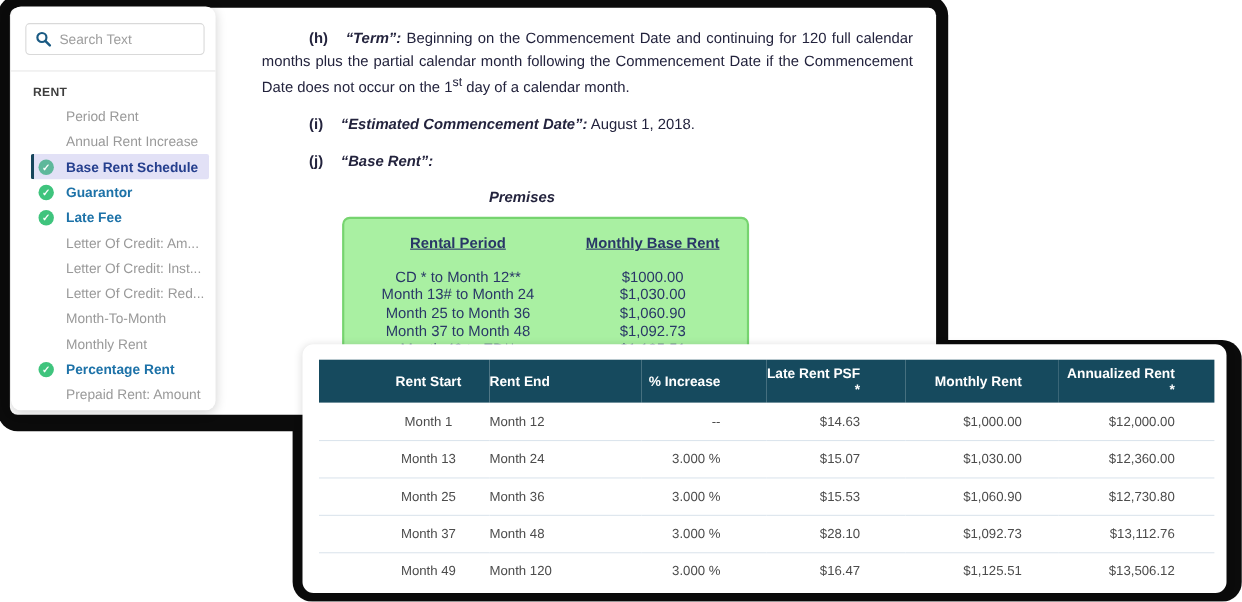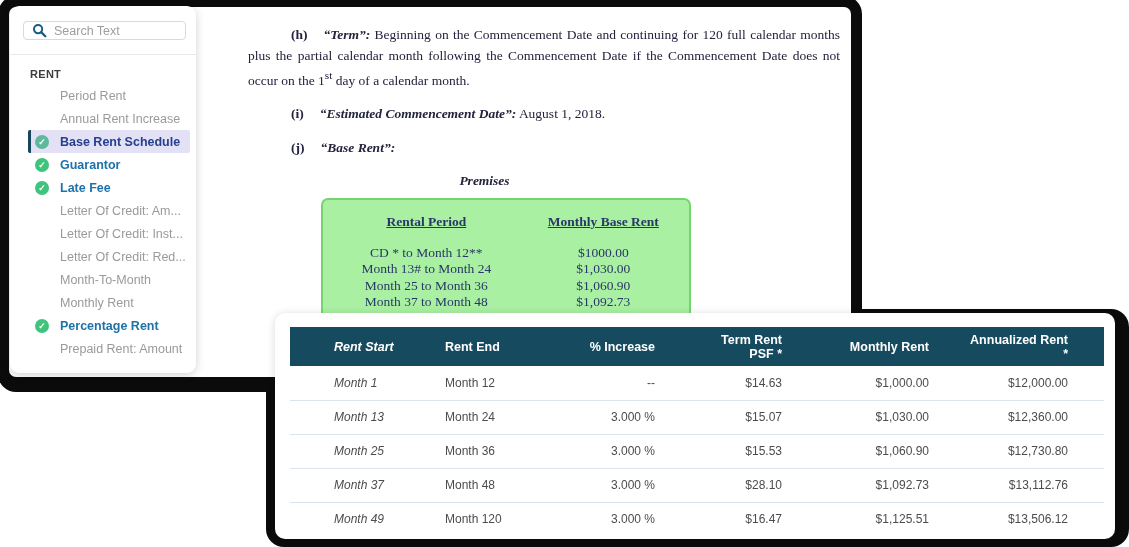--- a/index.html
+++ b/index.html
@@ -8,43 +8,43 @@
   #stage { position:relative; width:1129px; height:547px; overflow:hidden; background:#ffffff; }
 
   
   .bottom-frame { position:absolute; left:266px; top:309px; width:863px; height:238px;
     background:#0b0b0b; border-radius:18px; z-index:1; }
 
   
   .doc-frame { position:absolute; left:-2px; top:-4px; width:864px; height:396px;
     background:#0b0b0b; border-radius:18px; padding:11px 11px 15px 11px; z-index:2; }
   .doc-page { width:100%; height:100%; background:#ffffff; border-radius:7px; overflow:hidden; position:relative; }
-  .doc-content { position:absolute; left:239px; top:18px; width:592px;
-    font-family:Liberation Serif, serif; color:#23233d; font-size:13.5px; line-height:1.55; }
+  .doc-content { position:absolute; left:229px; top:18px; width:592px;
+    font-family:Liberation Sans, sans-serif; color:#23233d; font-size:13.5px; line-height:1.55; }
   .doc-para { text-align:justify; }
   .doc-para .plabel { display:inline-block; margin-left:43px; margin-right:16px; font-weight:bold; }
   .bi { font-weight:bold; font-style:italic; }
   .doc-line { margin-top:13px; }
   .doc-line .plabel { display:inline-block; margin-left:43px; margin-right:16px; font-weight:bold; }
   .premises-title { margin-top:12px; width:473px; text-align:center; font-weight:bold; font-style:italic; }
   .green-box { margin-top:6px; margin-left:73px; width:370px; background:#a9f0a2;
     border:2px solid #76d46f; border-radius:7px; padding:12px 6px 16px 6px; color:#293767; }
   .green-head { display:flex; font-weight:bold; margin-bottom:12px; }
   .green-head .gh1 { width:55%; text-align:center; text-decoration:underline; }
   .green-head .gh2 { width:45%; text-align:center; text-decoration:underline; }
   .green-row { display:flex; line-height:1.22; }
   .green-row .gc1 { width:55%; text-align:center; }
   .green-row .gc2 { width:45%; text-align:center; }
   .footnotes { margin-top:9px; margin-left:43px; font-size:11.5px; font-weight:bold; font-style:italic; }
   .footnotes .fn2 { margin-left:38px; }
 
   
   .sidebar { position:absolute; left:10px; top:6px; width:186px; height:367px; background:#ffffff;
     border-radius:9px; box-shadow:0 2px 10px rgba(0,0,0,0.18); z-index:3; overflow:hidden; }
-  .search-box { margin:15px 10px 0 13px; height:19px; border:1px solid #d9d9d9; border-radius:4px;
+  .search-box { margin:15px 10px 0 13px; height:29px; border:1px solid #d9d9d9; border-radius:4px;
     display:flex; align-items:center; padding:0 8px; background:#fff; }
   .search-box svg { flex:0 0 auto; }
   .search-box input { border:none; outline:none; width:100%; margin-left:7px; font-size:12.5px;
     font-family:"Liberation Sans", sans-serif; color:#444; }
   .search-box input::placeholder { color:#9e9e9e; }
   .sb-divider { margin-top:14px; height:1px; background:#e8e8e8; width:100%; }
   .section-label { margin:13px 0 4px 20px; font-size:11px; font-weight:bold; color:#3d3d3d; letter-spacing:0.3px; }
   .sb-list { margin-top:4px; }
   .sb-item { position:relative; height:23px; display:flex; align-items:center; font-size:12.5px;
     cursor:pointer; padding-left:50px; color:#9a9a9a; }
@@ -60,21 +60,21 @@
 
   
   .table-card { position:absolute; left:275px; top:313px; width:840px; height:226px; background:#ffffff;
     border-radius:10px; box-shadow:0 1px 8px rgba(0,0,0,0.15); z-index:4; padding:14px 11px 0 15px; }
   table.rent { width:814px; border-collapse:collapse; table-layout:fixed; }
   table.rent col:nth-child(1){ width:155px; } table.rent col:nth-child(2){ width:138px; }
   table.rent col:nth-child(3){ width:114px; } table.rent col:nth-child(4){ width:126px; }
   table.rent col:nth-child(5){ width:139px; } table.rent col:nth-child(6){ width:142px; }
   table.rent thead th { background:#164a5e; color:#ffffff; font-size:12.5px; font-weight:bold;
     height:39px; text-align:left; padding:0; }
-  table.rent th:nth-child(1), table.rent td:nth-child(1) { padding-left:44px; text-align:left;font-style:italic; }
+  table.rent th:nth-child(1), table.rent td:nth-child(1) { padding-left:44px; text-align:center; }
   table.rent th:nth-child(2), table.rent td:nth-child(2) { text-align:left; }
   table.rent th:nth-child(3), table.rent td:nth-child(3) { text-align:right; padding-right:42px; }
   table.rent th:nth-child(4), table.rent td:nth-child(4) { text-align:right; padding-right:41px; }
   table.rent th:nth-child(5), table.rent td:nth-child(5) { text-align:right; padding-right:33px; }
   table.rent th:nth-child(6), table.rent td:nth-child(6) { text-align:right; padding-right:36px; }
   table.rent tbody td { font-size:12px; color:#4c4c4c; height:34px; border-bottom:1px solid #dce5ed; }
   table.rent tbody tr:last-child td { border-bottom:none; }
 </style>
 </head>
 <body>
@@ -203,21 +203,21 @@
           <col>
           <col>
           <col>
           <col>
         </colgroup>
       <thead>
         <tr>
           <th>Rent Start</th>
           <th>Rent End</th>
           <th>% Increase</th>
-          <th>Term Rent PSF *</th>
+          <th>Late Rent PSF *</th>
           <th>Monthly Rent</th>
           <th>Annualized Rent *</th>
         </tr>
       </thead>
       <tbody>
         <tr>
           <td>Month 1</td>
           <td>Month 12</td>
           <td>--</td>
           <td>$14.63</td>

